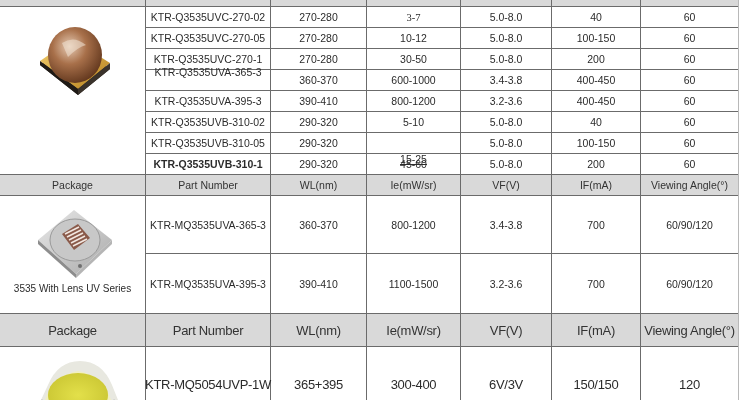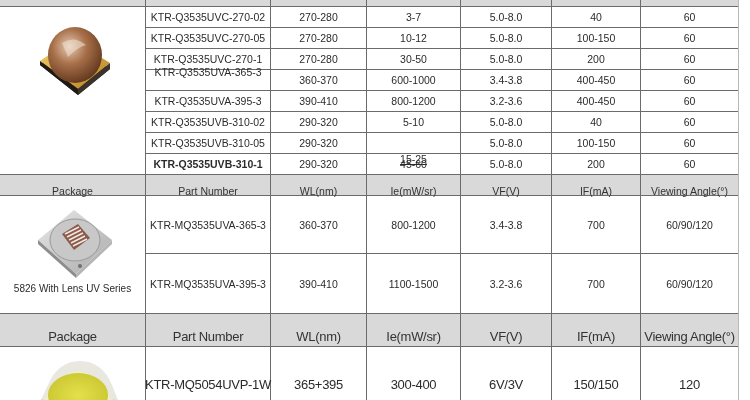--- a/index.html
+++ b/index.html
@@ -3,21 +3,21 @@
 <meta charset="utf-8">
 <style>
   * { margin: 0; padding: 0; box-sizing: border-box; }
   html, body { width: 750px; height: 400px; overflow: hidden; background: #ffffff; }
   body { font-family: "Liberation Sans", "DejaVu Sans", sans-serif; color: #2a2a2a; position: relative; }
   .sheet { position: absolute; left: 0; top: 0; width: 738px; height: 400px; }
   .hline { position: absolute; left: 0; width: 738px; height: 1px; background: #6b6b6b; }
   .vline { position: absolute; width: 1px; background: #6b6b6b; }
   .hdr { position: absolute; left: 0; width: 738px; background: #d9d9d9; }
   .cell { position: absolute; display: flex; align-items: center; justify-content: center; text-align: center; font-size: 10.5px; color: #2b2b2b; white-space: nowrap; }
-  .hcell { font-size: 10.5px; color: #333; margin-top: 6px; }
+  .hcell { font-size: 10.5px; color: #333; }
   .hcell.big { font-size: 13px; letter-spacing: -0.3px; }
   .cell.big { font-size: 13px; letter-spacing: -0.3px; }
   .pkg-label { position: absolute; text-align: center; font-size: 10px; color: #2b2b2b; line-height: 1.5; white-space: nowrap; }
   .rightedge { position: absolute; left: 738px; top: 0; width: 1px; height: 400px; background: #b8b8b8; }
 </style>
 </head>
 <body>
 
 <div class="sheet">
 
@@ -69,21 +69,21 @@
       <ellipse cx="47" cy="38" rx="27" ry="28" fill="url(#dome1)"></ellipse>
       <path d="M34 26 Q46 18 58 28 Q50 30 40 40 Z" fill="#f1e3d6" opacity="0.55"></path>
     </svg>
     <div class="pkg-label" style="left:0;width:145px;top:104px;line-height:19px;">
     </div>
   </div>
 
   <div>
     <div class="cell" style="left:146px;top:7px;width:124px;height:20px;">KTR-Q3535UVC-270-02</div>
     <div class="cell" style="left:271px;top:7px;width:95px;height:20px;">270-280</div>
-    <div class="cell" style="left:367px;top:7px;width:93px;height:20px;">3-7</div>
+    <div class="cell" style="left:367px;top:7px;width:93px;height:20px;font-family:Liberation Serif, serif;">3-7</div>
     <div class="cell" style="left:461px;top:7px;width:90px;height:20px;">5.0-8.0</div>
     <div class="cell" style="left:552px;top:7px;width:88px;height:20px;">40</div>
     <div class="cell" style="left:641px;top:7px;width:97px;height:20px;">60</div>
   </div>
   <div>
     <div class="cell" style="left:146px;top:28px;width:124px;height:20px;">KTR-Q3535UVC-270-05</div>
     <div class="cell" style="left:271px;top:28px;width:95px;height:20px;">270-280</div>
     <div class="cell" style="left:367px;top:28px;width:93px;height:20px;">10-12</div>
     <div class="cell" style="left:461px;top:28px;width:90px;height:20px;">5.0-8.0</div>
     <div class="cell" style="left:552px;top:28px;width:88px;height:20px;">100-150</div>
@@ -164,21 +164,21 @@
       <g stroke="#f1e6e0" stroke-width="1.6">
         <line x1="33" y1="34" x2="47" y2="27"></line>
         <line x1="35" y1="37" x2="49" y2="30"></line>
         <line x1="37" y1="40" x2="51" y2="33"></line>
         <line x1="39" y1="43" x2="53" y2="36"></line>
         <line x1="41" y1="46" x2="55" y2="39"></line>
       </g>
       <circle cx="48" cy="66" r="2" fill="#6f6f6f"></circle>
     </svg>
     <div class="pkg-label" style="left:0;width:145px;top:86px;line-height:13px;">
-      <div>5826 With Lens UV Series</div>
+      <div>3535 With Lens UV Series</div>
     </div>
   </div>
 
   <div>
     <div class="cell" style="left:146px;top:196px;width:124px;height:57px;">KTR-MQ3535UVA-365-3</div>
     <div class="cell" style="left:271px;top:196px;width:95px;height:57px;">360-370</div>
     <div class="cell" style="left:367px;top:196px;width:93px;height:57px;">800-1200</div>
     <div class="cell" style="left:461px;top:196px;width:90px;height:57px;">3.4-3.8</div>
     <div class="cell" style="left:552px;top:196px;width:88px;height:57px;">700</div>
     <div class="cell" style="left:641px;top:196px;width:97px;height:57px;">60/90/120</div>

